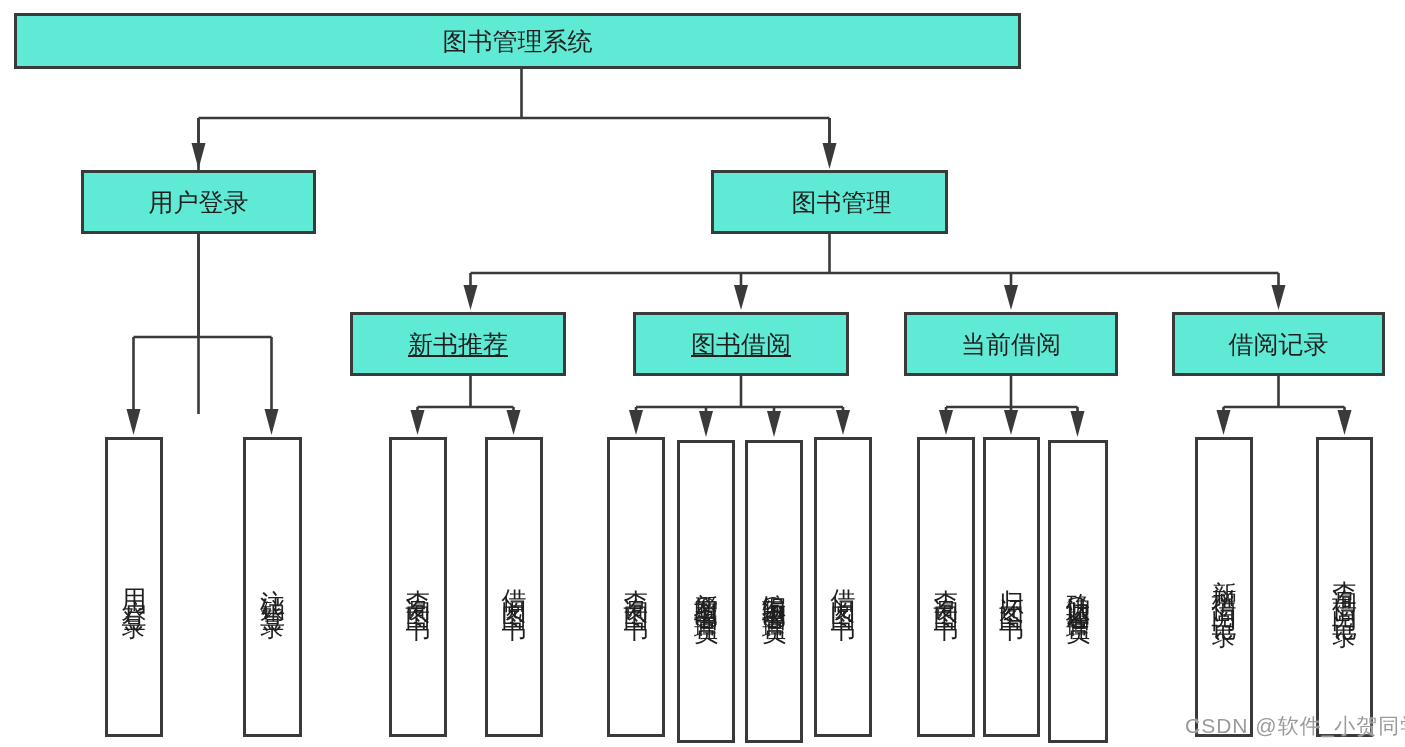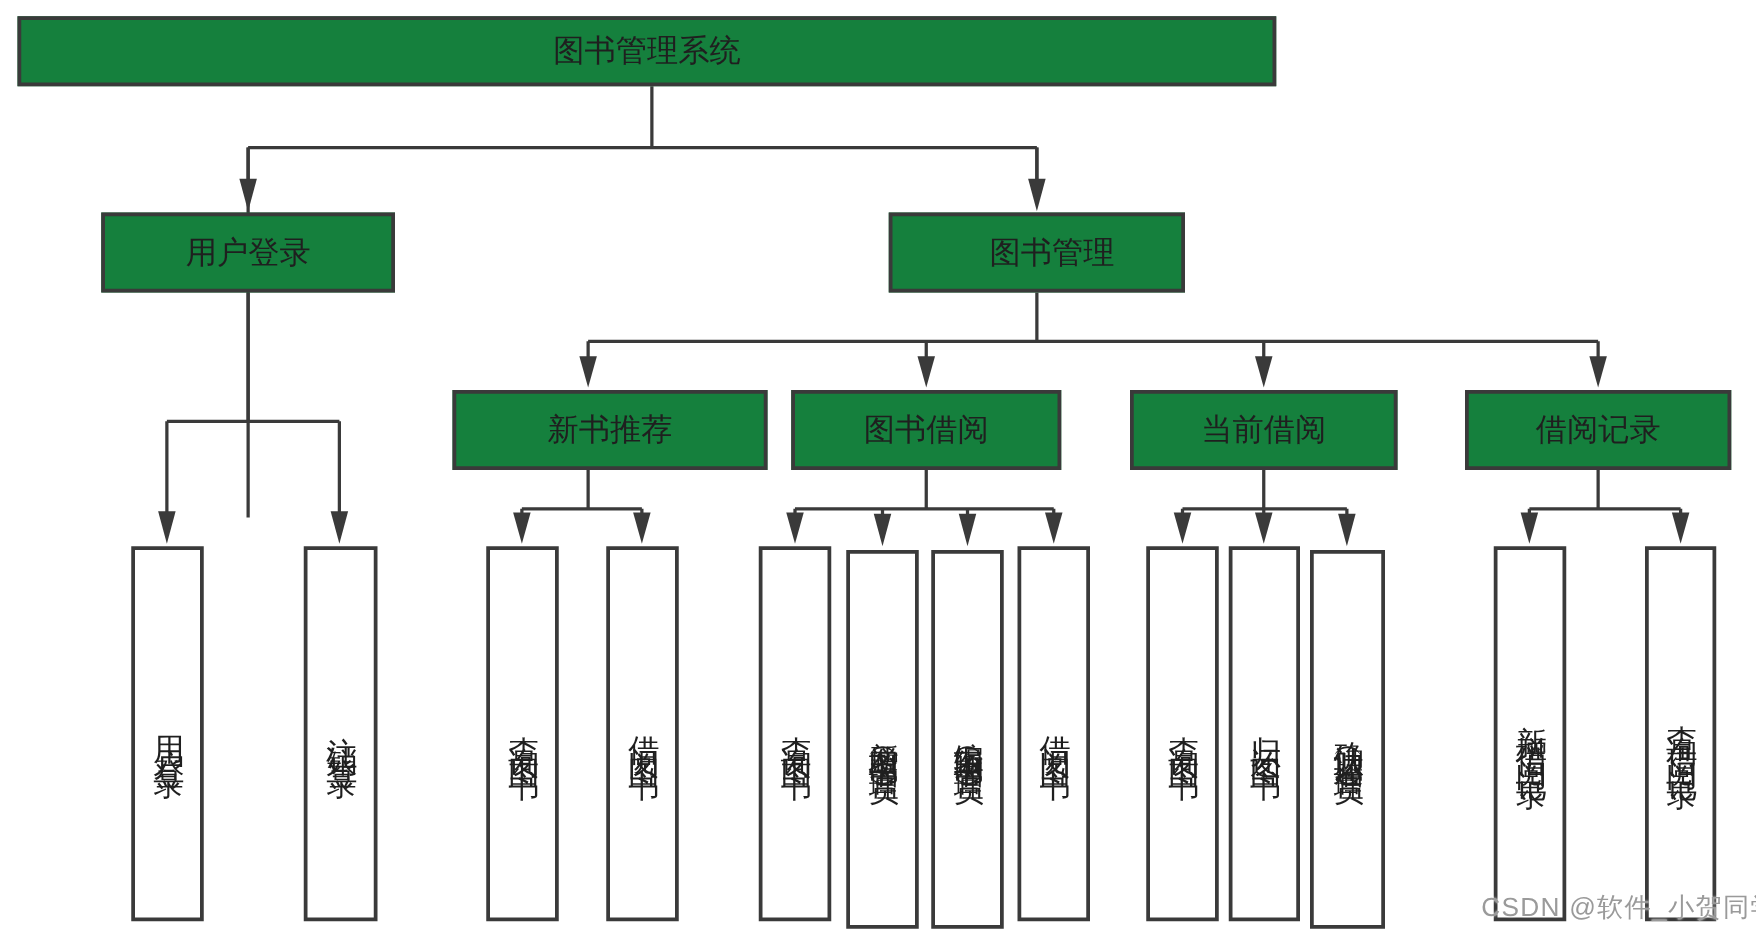--- a/index.html
+++ b/index.html
@@ -19,21 +19,21 @@
     position: absolute;
     left: 0;
     top: 0;
     width: 1405px;
     height: 747px;
   }
   .node {
     position: absolute;
     box-sizing: border-box;
     border: 3px solid #3a3a3a;
-    background: #15803d;
+    background: #5eead4;
     display: flex;
     align-items: center;
     justify-content: center;
     color: #1f1f1f;
     font-size: 25px;
     line-height: 1;
     white-space: nowrap;
   }
   .leaf {
     position: absolute;
@@ -125,24 +125,24 @@
     <span>图书管理系统</span>
   </div>
 
   <div class="node" style="left:81px; top:170px; width:235px; height:64px;">
     <span>用户登录</span>
   </div>
   <div class="node" style="left:711px; top:170px; width:237px; height:64px;padding-left:24px;">
     <span>图书管理</span>
   </div>
 
-  <div class="node" style="left:362px; top:312px; width:252px; height:64px;">
+  <div class="node" style="left:350px; top:312px; width:216px; height:64px;text-decoration:underline;">
     <span>新书推荐</span>
   </div>
-  <div class="node" style="left:633px; top:312px; width:216px; height:64px;">
+  <div class="node" style="left:633px; top:312px; width:216px; height:64px;text-decoration:underline;">
     <span>图书借阅</span>
   </div>
   <div class="node" style="left:904px; top:312px; width:214px; height:64px;text-align:center;">
     <span>当前借阅</span>
   </div>
   <div class="node" style="left:1172px; top:312px; width:213px; height:64px;">
     <span>借阅记录</span>
   </div>
 
   <div class="leaf" style="left:105px; top:437px; width:58px; height:300px;">

